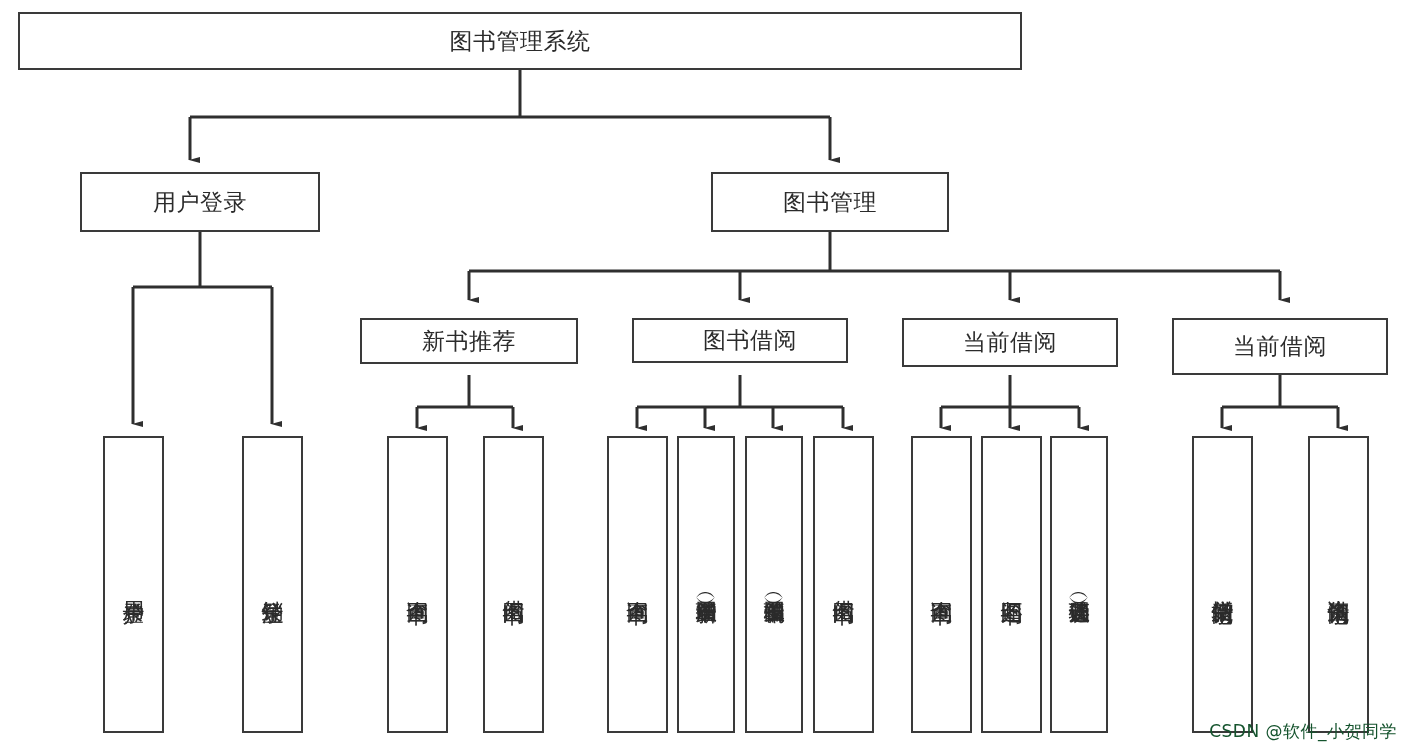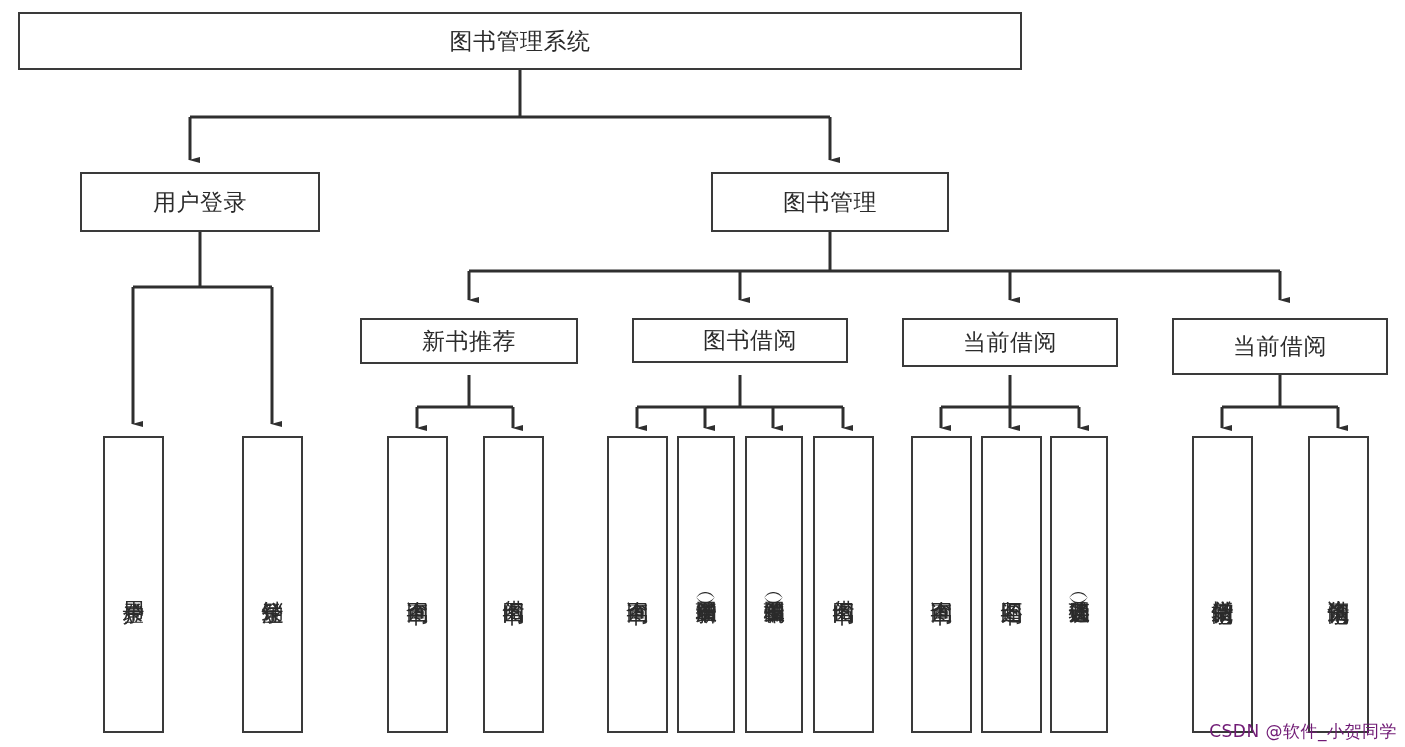--- a/index.html
+++ b/index.html
@@ -57,21 +57,21 @@
     display: block;
   }
   .label-v {
     display: block;
   }
   #watermark {
     position: absolute;
     right: 8px;
     bottom: 4px;
     font-size: 17px;
-    color: #701a75;
+    color: #14532d;
     letter-spacing: 0.5px;
     white-space: nowrap;
     font-family: "DejaVu Sans", "Liberation Sans", sans-serif;
   }
 </style>
 </head>
 <body>
 
 <div id="canvas">
 

